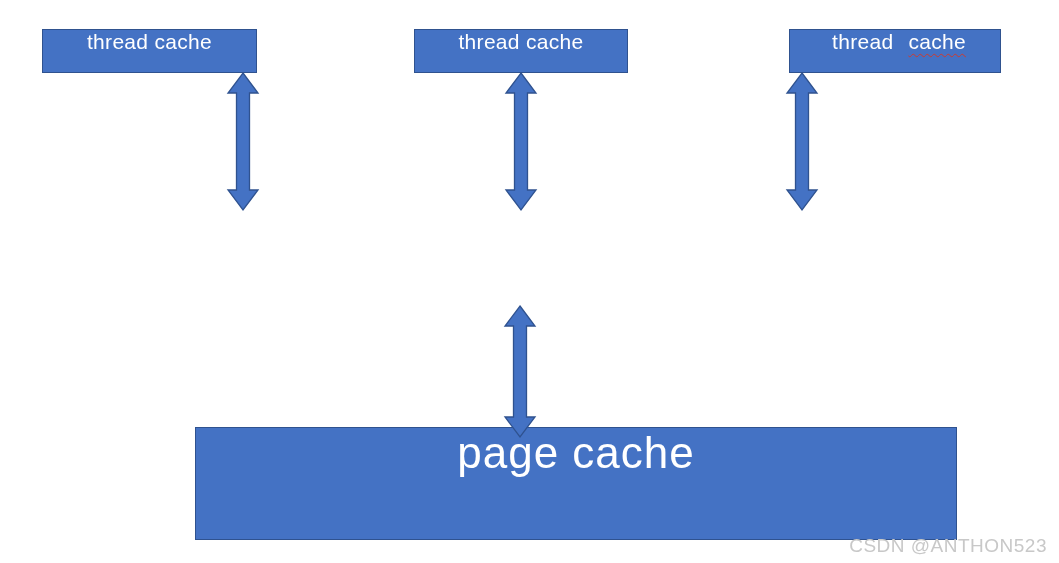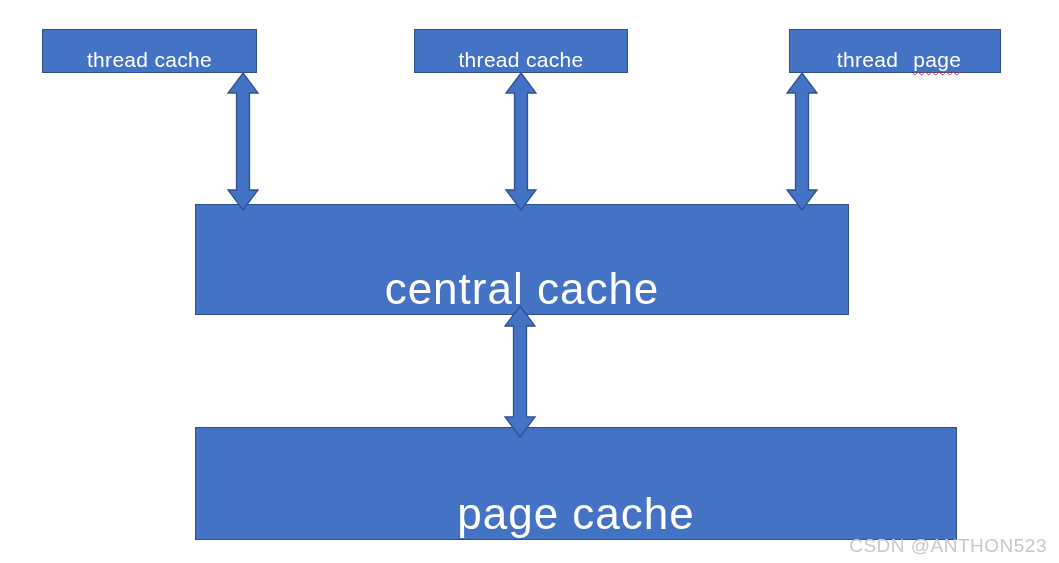--- a/index.html
+++ b/index.html
@@ -14,21 +14,21 @@
     background: var(--background, #ffffff);
     font-family: "Liberation Sans", sans-serif;
     overflow: hidden;
   }
   .node {
     position: absolute;
     box-sizing: border-box;
     background: var(--node-fill, #4472c4);
     border: 1.3px solid var(--node-border, #2f528f);
     display: flex;
-    align-items: flex-end;
+    align-items: flex-start;
     justify-content: center;
     color: var(--node-text, #ffffff);
     text-align: center;
     white-space: nowrap;
   }
   .node-sm {
     font-size: 21px;
     letter-spacing: 0.3px;
     font-weight: 400;
   }
@@ -79,27 +79,24 @@
     <span>thread cache</span>
   </div>
 
   <div class="node node-sm" style="left:414px; top:29px; width:214px; height:44px;">
     <span>thread cache</span>
   </div>
 
   <div class="node node-sm" style="left:789px; top:29px; width:212px; height:44px;">
     <span class="label-row">
       <span>thread</span>
-      <span class="misspelled">page</span>
+      <span class="misspelled">cache</span>
     </span>
   </div>
 
-  <div class="node node-lg" style="left:195px; top:204px; width:654px; height:111px;">
-    <span>central cache</span>
-  </div>
 
   <div class="node node-lg" style="left:195px; top:427px; width:762px; height:113px;">
     <span>page cache</span>
   </div>
 
   <svg class="arrows" width="1059" height="563" viewBox="0 0 1059 563" aria-hidden="true">
     <polygon class="arrow" points="243,73 258,93 249.5,93 249.5,190 258,190 243,210 228,190 236.5,190 236.5,93 228,93"></polygon>
     <polygon class="arrow" points="521,73 536,93 527.5,93 527.5,190 536,190 521,210 506,190 514.5,190 514.5,93 506,93"></polygon>
     <polygon class="arrow" points="802,73 817,93 808.5,93 808.5,190 817,190 802,210 787,190 795.5,190 795.5,93 787,93"></polygon>
     <polygon class="arrow" points="520,306 535,326 526.5,326 526.5,417 535,417 520,437 505,417 513.5,417 513.5,326 505,326"></polygon>

